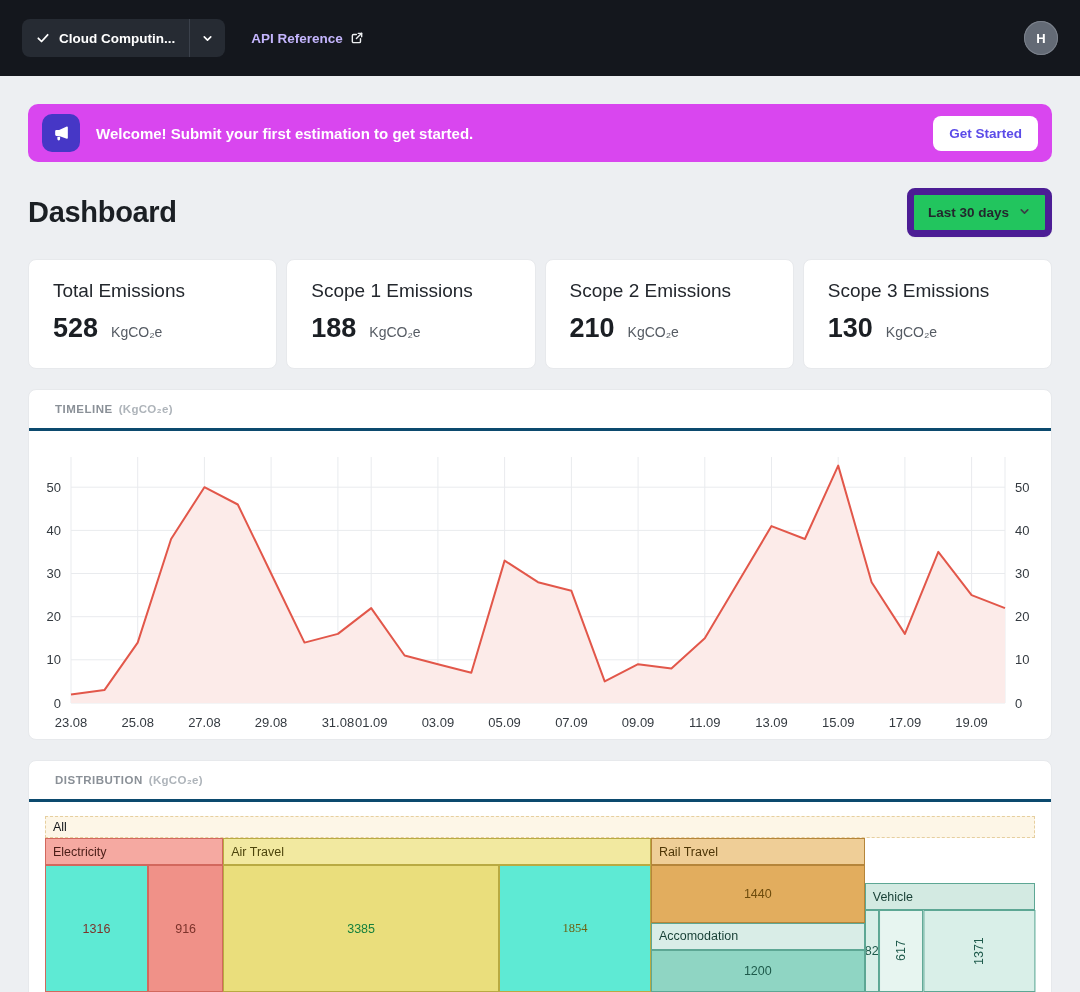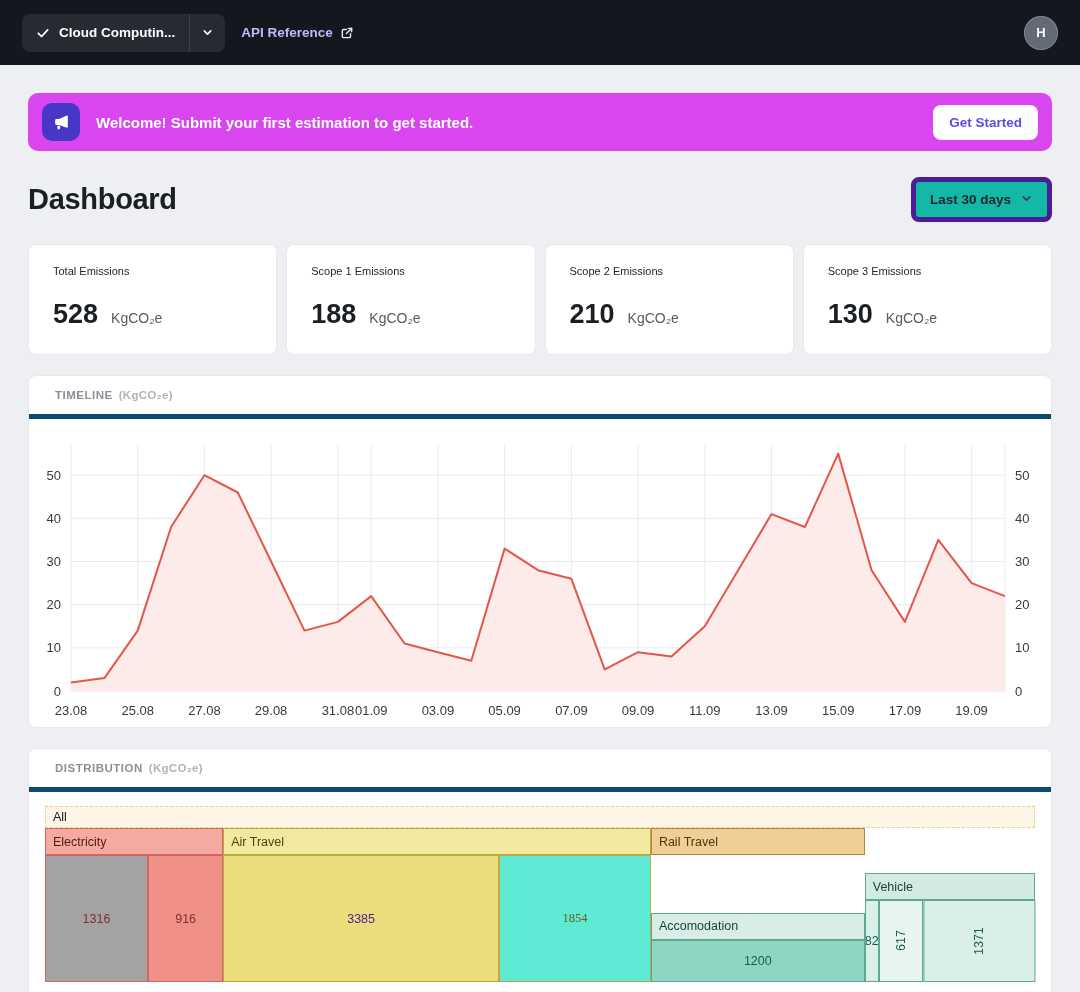--- a/index.html
+++ b/index.html
@@ -1,46 +1,46 @@
 <!DOCTYPE html>
 <html><head>
 <meta charset="utf-8">
 <style>
   *{box-sizing:border-box;margin:0;padding:0}
   html,body{background:#edeff2}
   body{width:1080px;min-height:992px;font-family:"Liberation Sans",sans-serif;color:#1b1f24}
   
-  .topbar{height:65px;background:#14171d;display:flex;align-items:center;padding:0 22px;gap:16px}
+  .topbar{height:76px;background:#14171d;display:flex;align-items:center;padding:0 22px;gap:26px}
   .proj{display:flex;align-items:stretch;background:#262b33;border-radius:8px;overflow:hidden}
   .proj button{display:flex;align-items:center;gap:9px;background:none;border:none;color:#fff;
     font:600 13.5px "Liberation Sans",sans-serif;padding:0 14px;height:38px;cursor:pointer}
   .proj .chev{border-left:1px solid #3b414b;padding:0 11px}
   .api{display:flex;align-items:center;gap:7px;color:#c4b5fd;font-weight:700;font-size:13.5px;text-decoration:none;cursor:pointer}
   .avatar{margin-left:auto;width:34px;height:34px;border-radius:50%;background:#636a75;color:#fff;font-size:13px;font-weight:700;
     display:flex;align-items:center;justify-content:center;cursor:pointer;box-shadow:0 0 0 1px #7c828c inset}
   
   .banner{margin:28px 28px 0;background:#d946ef;border-radius:10px;padding:10px 14px;display:flex;align-items:center;gap:16px}
   .banner-icon{width:38px;height:38px;border-radius:10px;background:#4637c6;display:flex;align-items:center;justify-content:center;flex:none}
   .banner-msg{color:#fff;font-size:15px;font-weight:700}
   .cta{margin-left:auto;background:#fff;color:#5b4be8;border:none;border-radius:8px;font:700 13.5px "Liberation Sans",sans-serif;padding:10px 16px;cursor:pointer}
   
   .header-row{display:flex;align-items:center;margin:26px 28px 0}
   .page-title{font-size:29px;font-weight:700;letter-spacing:-0.3px}
-  .range-btn{margin-left:auto;display:flex;align-items:flex-start;gap:9px;background:#14b8a6;border:5px solid #4c1d95;border-radius:8px;
+  .range-btn{margin-left:auto;display:flex;align-items:flex-start;gap:9px;background:#22c55e;border:7px solid #4c1d95;border-radius:8px;
     padding:10px 14px;font:700 13.5px "Liberation Sans",sans-serif;color:#23272d;cursor:pointer;box-shadow:0 1px 2px rgba(20,23,28,.04)}
   
   .stats{display:flex;gap:9px;margin:22px 28px 0}
   .card{background:#fff;border:1px solid #e7e9ec;border-radius:8px}
   .stat{flex:1;padding:20px 24px 24px}
-  .stat-label{font-size:11px;color:#23272d;margin-bottom:22px}
+  .stat-label{font-size:19px;color:#23272d;margin-bottom:11px}
   .stat-value{font-size:27px;font-weight:700}
   .stat-unit{font-size:14px;color:#555b63;margin-left:13px}
   
   .chart-card{margin:20px 28px 0}
-  .chart-head{display:flex;gap:6px;padding:13px 26px;border-bottom:5px solid #0c4a6e}
+  .chart-head{display:flex;gap:6px;padding:13px 26px;border-bottom:3px solid #0c4a6e}
   .chart-title{font-size:11.5px;font-weight:700;letter-spacing:.5px;color:#8a9097}
   .chart-unit{font-size:11.5px;font-weight:700;letter-spacing:.3px;color:#aeb4ba}
   .tl-body{padding:14px 0 2px}
   .tl-svg{display:block;width:100%;height:292px}
   .gl{stroke:#e9ebee;stroke-width:1}
   .al{font-size:13px;fill:#343a40}
   
   .dist-body{padding:14px 16px 16px}
   .tm-all{height:22px;display:flex;align-items:center;padding:0 7px;font-size:12.5px;color:#15181c;
     background:#fdf6e7;border:1px dashed #e6cf9f;cursor:pointer}
@@ -190,42 +190,47 @@
     <span class="chart-unit">(KgCO₂e)</span>
   </div>
   <div class="dist-body">
     <div class="tm-all">All</div>
     <div class="tm-main">
         <div class="tm-group" style="flex-grow: 18;">
           <div class="tm-section" style="flex-grow: 100;">
             <div class="tm-head" style="background: rgb(245, 169, 161); border-color: rgb(210, 104, 93); color: rgb(74, 29, 23);">Electricity</div>
             <div class="tm-body">
               <div class="tm-col" style="flex-grow: 100;">
-                <div class="tm-cell" style="flex-grow: 58; background: #a3a3a3; border-color: rgb(210, 104, 93); color: rgb(124, 51, 43);">1316</div>
+                <div class="tm-cell" style="flex-grow: 58; background: #5eead4; border-color: rgb(210, 104, 93); color: rgb(124, 51, 43);">1316</div>
                 <div class="tm-cell" style="flex-grow: 42; background: rgb(240, 145, 136); border-color: rgb(210, 104, 93); color: rgb(124, 51, 43);">916</div>
               </div>
             </div>
           </div>
         </div>
         <div class="tm-group" style="flex-grow: 43.2;">
           <div class="tm-section" style="flex-grow: 100;">
             <div class="tm-head" style="background: rgb(242, 233, 160); border-color: rgb(185, 170, 66); color: rgb(77, 69, 12);">Air Travel</div>
             <div class="tm-body">
               <div class="tm-col" style="flex-grow: 64.5;">
-                <div class="tm-cell" style="flex-grow: 100; background: rgb(234, 222, 124); border-color: rgb(185, 170, 66); color: #4c1d95; text-align: right;">3385</div>
+                <div class="tm-cell" style="flex-grow: 100; background: rgb(234, 222, 124); border-color: rgb(185, 170, 66); color: #15803d; text-align: right;">3385</div>
               </div>
               <div class="tm-col" style="flex-grow: 35.5;">
                 <div class="tm-cell" style="flex-grow: 100; background: #5eead4; border-color: rgb(185, 170, 66); color: rgb(109, 99, 20); font-family: Liberation Serif, serif;">1854</div>
               </div>
             </div>
           </div>
         </div>
         <div class="tm-group" style="flex-grow: 21.6;">
           <div class="tm-section" style="flex-grow: 55;">
             <div class="tm-head" style="background: rgb(239, 206, 151); border-color: rgb(181, 133, 58); color: rgb(78, 54, 7);">Rail Travel</div>
+            <div class="tm-body">
+              <div class="tm-col" style="flex-grow: 100;">
+                <div class="tm-cell" style="flex-grow: 100; background: rgb(226, 173, 94); border-color: rgb(181, 133, 58); color: rgb(110, 76, 13);">1440</div>
+              </div>
+            </div>
           </div>
           <div class="tm-section" style="flex-grow: 45;">
             <div class="tm-head" style="background: rgb(217, 237, 231); border-color: rgb(93, 167, 148); color: rgb(23, 63, 53);">Accomodation</div>
             <div class="tm-body">
               <div class="tm-col" style="flex-grow: 100;">
                 <div class="tm-cell" style="flex-grow: 100; background: rgb(143, 213, 195); border-color: rgb(93, 167, 148); color: rgb(30, 90, 75);">1200</div>
               </div>
             </div>
           </div>
         </div>

